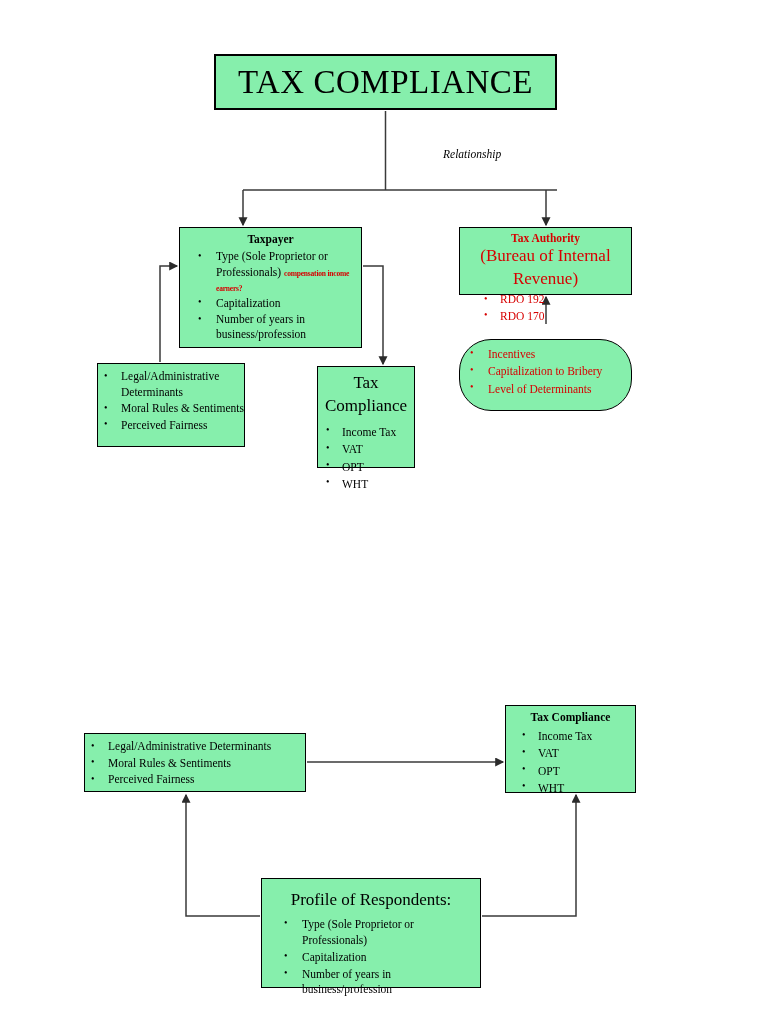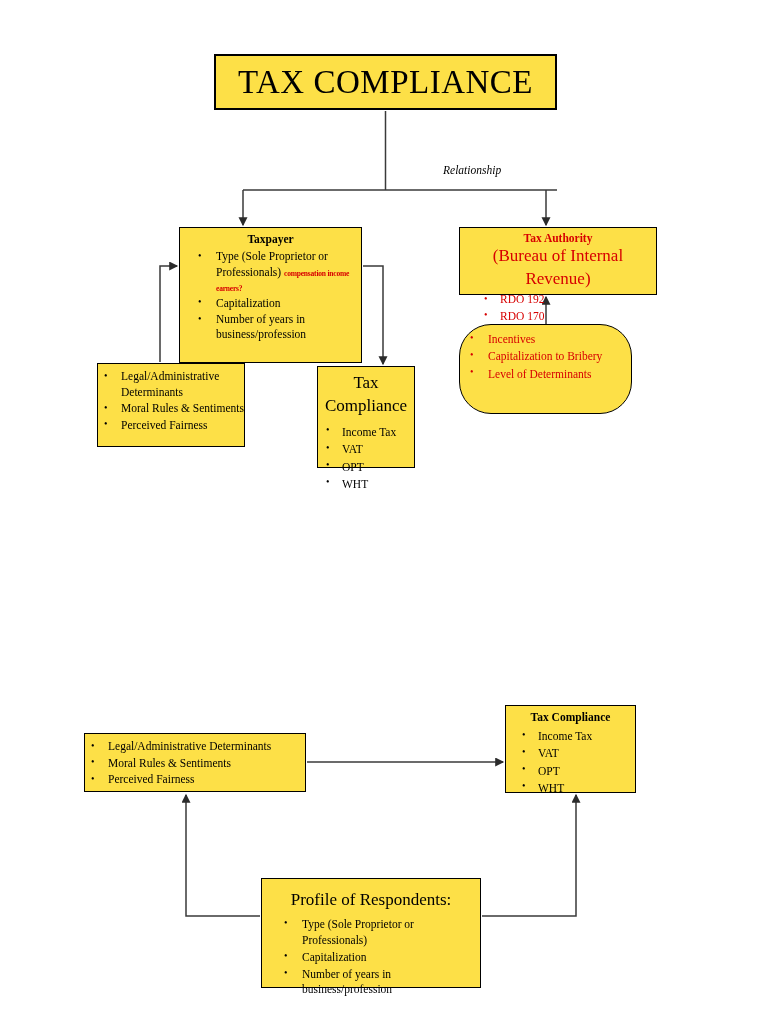--- a/index.html
+++ b/index.html
@@ -24,21 +24,21 @@
   .svg-layer {
     position: absolute;
     left: 0; top: 0;
     width: 768px;
     height: 1024px;
     pointer-events: none;
   }
   .box {
     position: absolute;
     border: 1.4px solid #000000;
-    background: #fde047;
+    background: #86efac;
     box-sizing: border-box;
   }
   .title-box {
     left: 214px;
     top: 54px;
     width: 343px;
     height: 56px;
     border-width: 2.6px;
     display: flex;
     align-items: center;
@@ -46,21 +46,21 @@
   }
   .title-text {
     font-size: 33px;
     font-family: "Liberation Serif", serif;
     letter-spacing: 0.5px;
     white-space: nowrap;
   }
   .rel-label {
     position: absolute;
     left: 443px;
-    top: 164px;
+    top: 148px;
     font-style: italic;
     font-size: 11.5px;
     font-family: "Liberation Serif", serif;
   }
   .hdr {
     font-weight: bold;
     text-align: center;
     font-size: 11.5px;
     line-height: 1.25;
     display: block;
@@ -93,31 +93,31 @@
   .red { color: #d70000; }
   .red li::before { color: #d70000; }
   .redsmall {
     color: #d70000;
     font-size: 7.5px;
     font-weight: bold;
     letter-spacing: -0.2px;
   }
 
   
-  #taxpayer-box { left: 179px; top: 227px; width: 183px; height: 136px; }
+  #taxpayer-box { left: 179px; top: 227px; width: 183px; height: 121px; }
   #taxpayer-box .hdr { margin-top: 4px; }
   #taxpayer-box ul.blist { padding-left: 18px; }
   #taxpayer-box ul.blist li { padding-left: 18px; line-height: 1.32; }
 
-  #tax-authority-box { left: 459px; top: 227px; width: 198px; height: 68px; }
+  #tax-authority-box { left: 459px; top: 227px; width: 173px; height: 68px; }
   #tax-authority-box .hdr { margin-top: 3px; }
   #tax-authority-box ul.blist { padding-left: 24px; margin-top: 1px; }
   #tax-authority-box ul.blist li { padding-left: 16px; line-height: 1.34; }
 
-  #enforce-box { left: 459px; top: 324px; width: 173px; height: 90px; border-radius: 32px; }
+  #enforce-box { left: 459px; top: 339px; width: 173px; height: 72px; border-radius: 32px; }
   #enforce-box ul.blist { padding-left: 10px; margin-top: 6px; }
   #enforce-box ul.blist li { padding-left: 18px; line-height: 1.42; }
 
   #determinants-box { left: 97px; top: 363px; width: 148px; height: 84px; }
   #determinants-box ul.blist { padding-left: 6px; margin-top: 5px; }
   #determinants-box ul.blist li { padding-left: 17px; line-height: 1.36; }
 
   #compliance-box { left: 317px; top: 366px; width: 98px; height: 102px; }
   #compliance-box .hdr-plain { margin-top: 5px; }
   #compliance-box ul.blist { padding-left: 8px; margin-top: 6px; }

